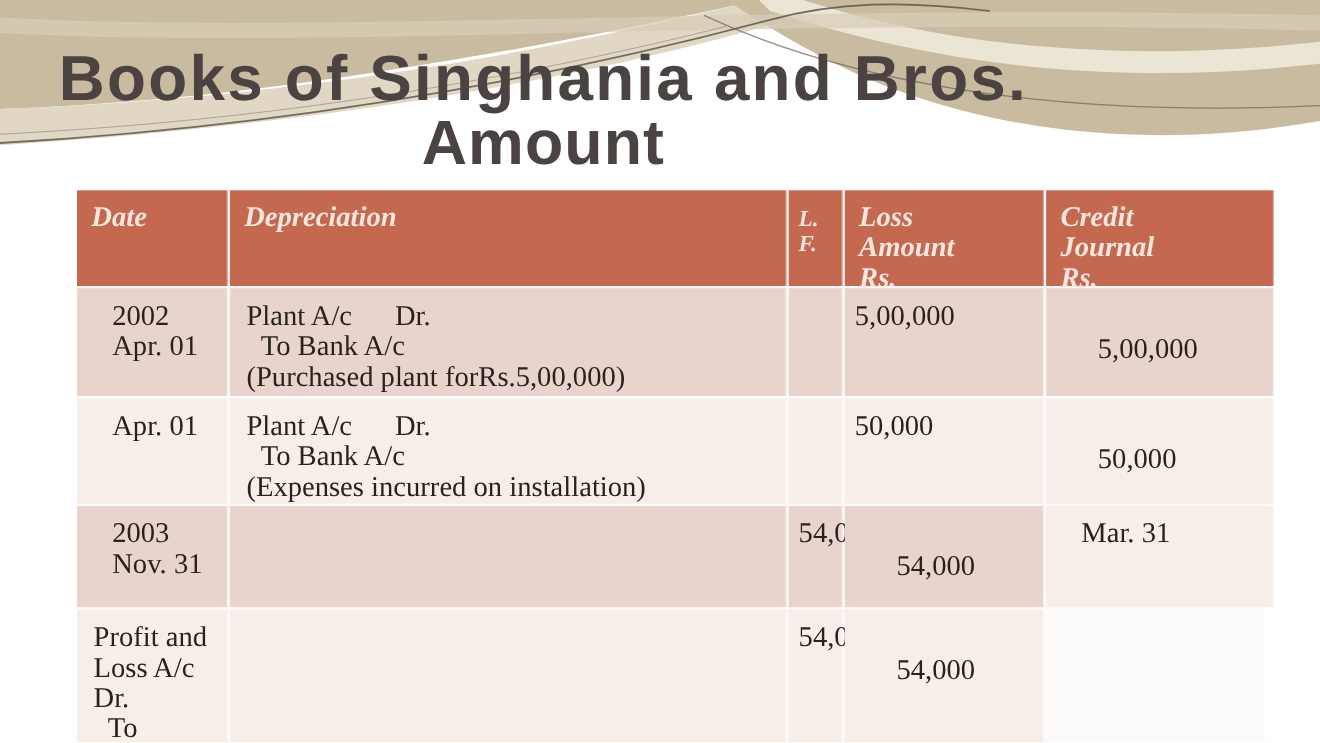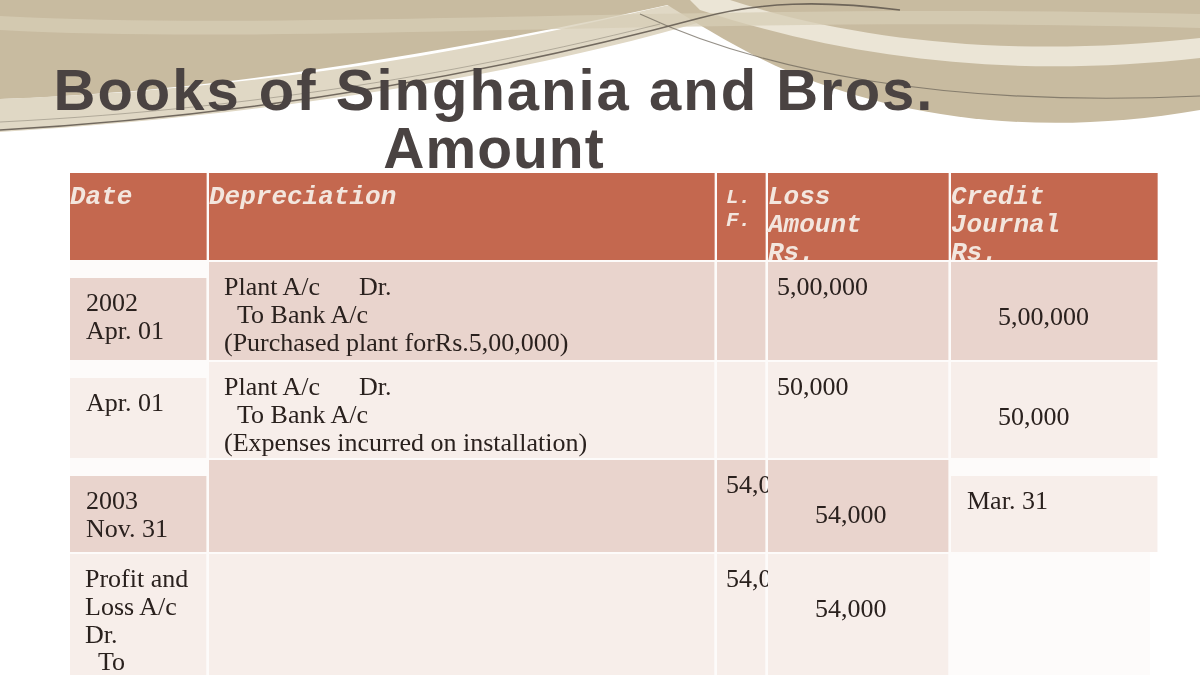--- a/index.html
+++ b/index.html
@@ -7,54 +7,53 @@
     position:relative; width:1200px; height:675px;
     background:#ffffff; overflow:hidden;
     font-family:"Liberation Serif", serif;
   }
 
   
   .deco { position:absolute; top:0; left:0; width:1200px; height:210px; z-index:1; }
 
   
   .title-block {
-    position:absolute; top:60px; left:0; width:988px;
+    position:absolute; top:42px; left:0; width:988px;
     text-align:center; z-index:2;
     font-family:"Liberation Sans", sans-serif;
     font-weight:bold; color:#4A4342; line-height:1.02;
   }
   .title-line1 { font-size:58px; letter-spacing:2px; }
   .title-line2 { font-size:57px; letter-spacing:1px; }
 
   
   .journal-table {
     position:absolute; left:70px; top:173px; width:1080px; z-index:3;
     display:grid;
     grid-template-columns:137px 506px 49px 181px 207px;
     grid-template-rows:87px 98px 96px 92px 160px;
     gap:2px;
     background:#fdfbfa;
   }
   .th {
     background:#C4684F; color:#F3E6DE;
     font-style:italic; font-weight:bold;
     font-size:26px; line-height:1.08;
-    padding:10px 10px 0 0;
+    padding:10px 10px 0 13px;
     white-space:pre-wrap; box-sizing:border-box;
     border-right:1px solid rgba(255,255,255,0.35);
-    font-family:Liberation Mono, monospace;
   }
   .th.lf { font-size:21px; padding-left:9px; padding-top:14px; }
   .td {
     font-size:26px; color:#2A211E; line-height:1.07;
     padding:11px 4px 0 15px;
     white-space:pre-wrap; box-sizing:border-box;
     border-right:1px solid rgba(255,255,255,0.55);
   }
-  .td.date  { padding-left:16px;margin-top:16px; }
+  .td.date  { padding-left:32px; }
   .td.debit { padding-left:9px; }
   .td.credit{ padding-top:41px; padding-left:47px; }
   .r-odd  { background:#E9D4CD; }
   .r-even { background:#F7EEEA; }
 </style>
 </head>
 <body>
 
 <div class="slide">
 

